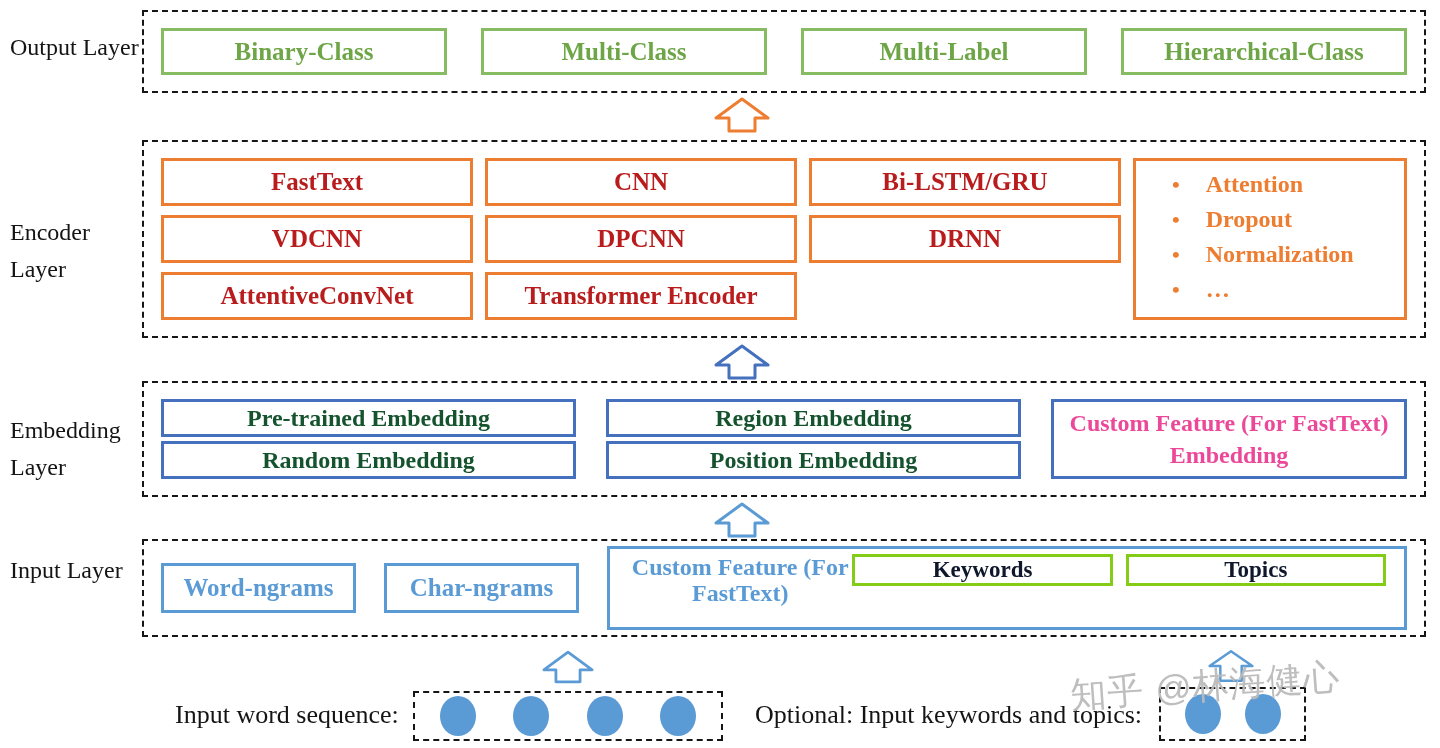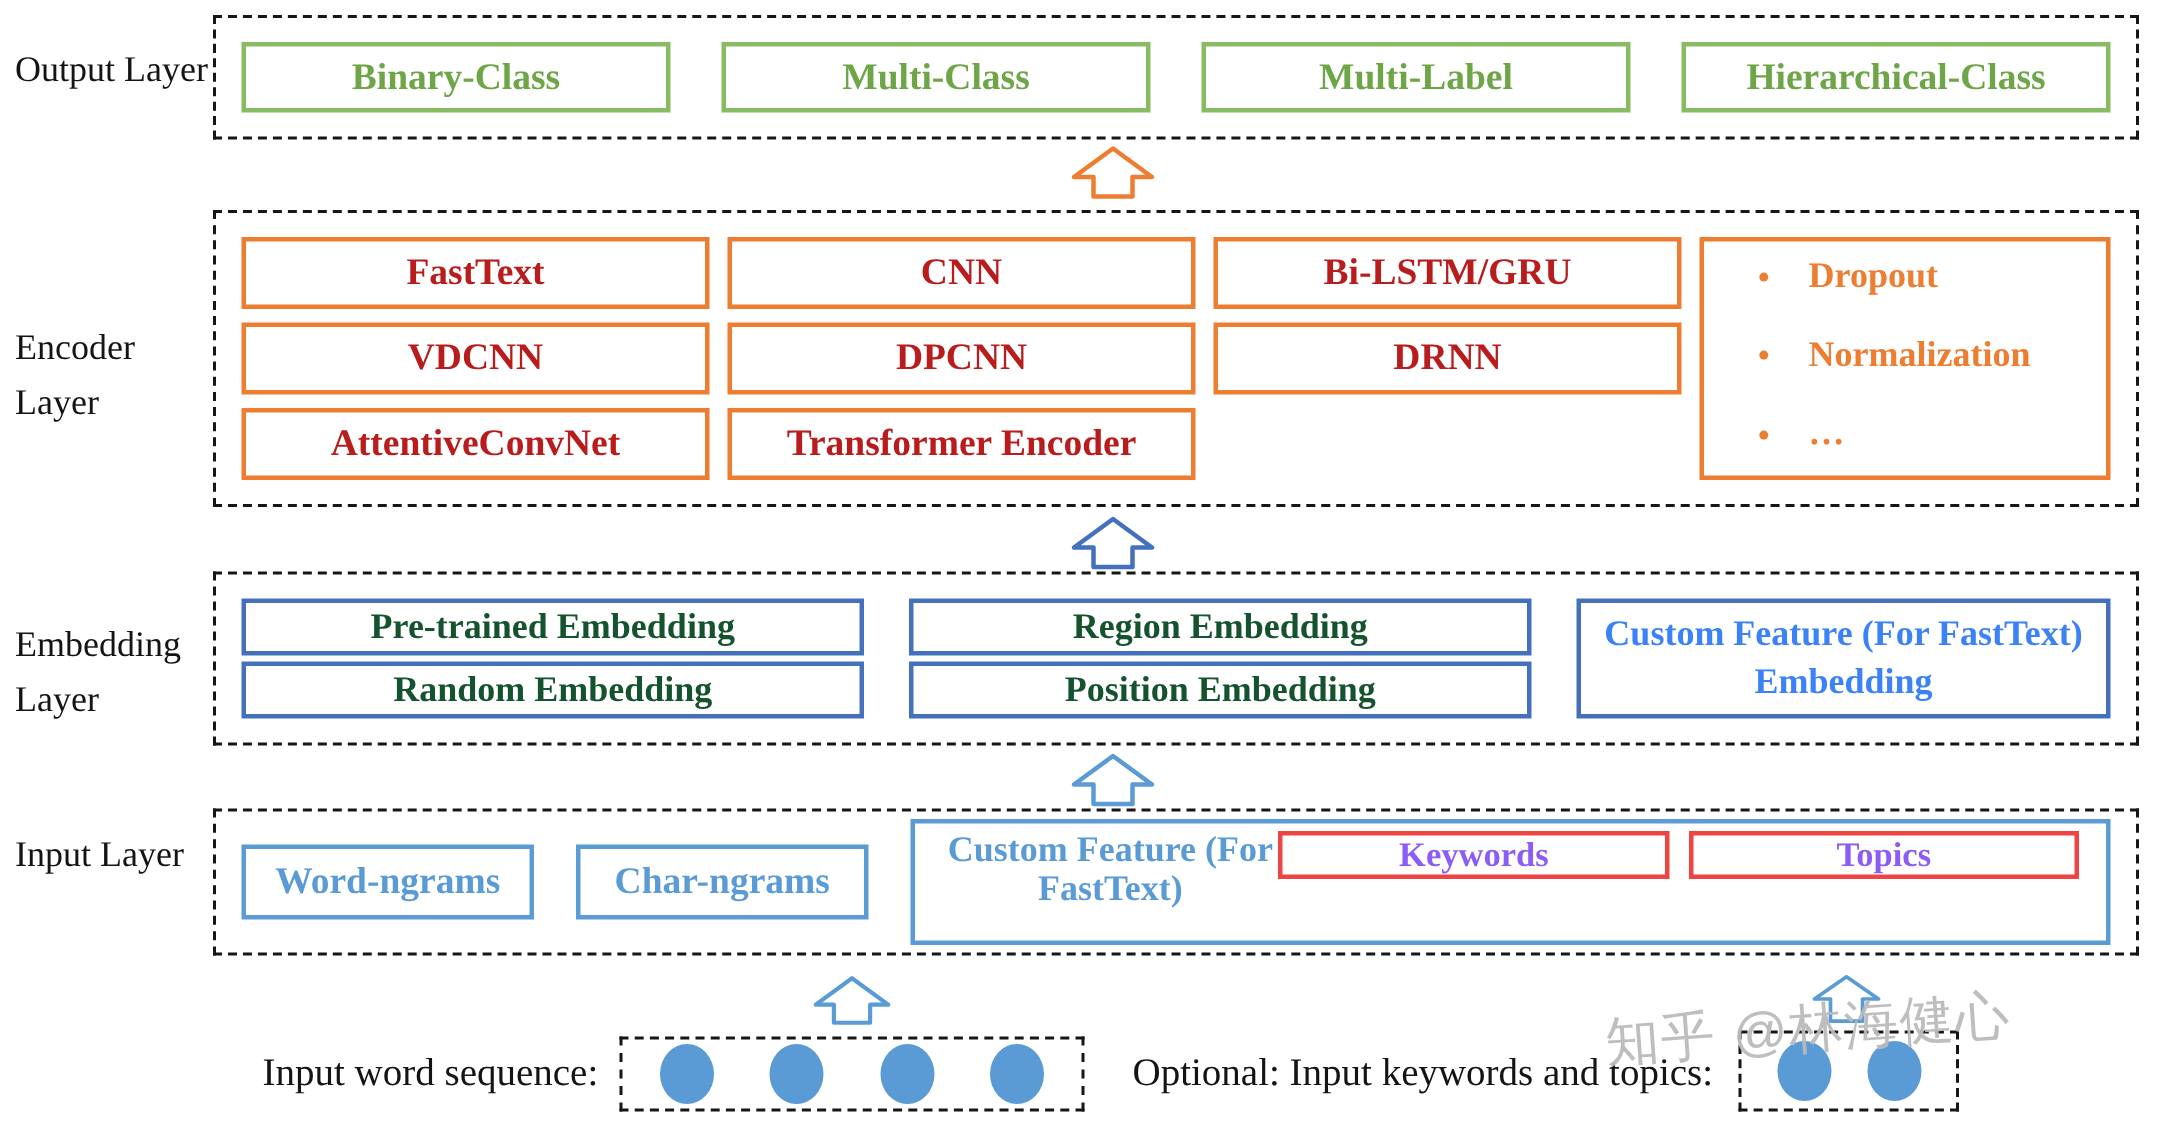--- a/index.html
+++ b/index.html
@@ -31,32 +31,32 @@
   .extras-box { grid-column:4; grid-row:1 / 4; border:3px solid #ED7D31;
     display:flex; flex-direction:column; justify-content:space-between; padding:10px 6px 14px 36px; }
   .extra-item { display:flex; align-items:center; color:#ED7D31; font-weight:bold; font-size:24px; }
   .extra-item::before { content:"•"; font-size:22px; margin-right:26px; }
 
   
   .embedding-container { position:absolute; top:381px; left:0; width:100%; height:116px;
     display:flex; gap:30px; padding:16px 17px; }
   .embed-col { width:415px; display:flex; flex-direction:column; justify-content:space-between; }
   .blue-box { height:38px; border:3px solid #4470BE; color:#14532d; font-size:24px; }
-  .embed-custom { flex:1; border:3px solid #4470BE; color:#3b82f6; font-size:24px; font-weight:bold;
+  .embed-custom { flex:1; border:3px solid #4470BE; color:#ec4899; font-size:24px; font-weight:bold;
     display:flex; align-items:center; justify-content:center; text-align:center; line-height:1.35; padding:0 8px; }
 
   
   .input-container { position:absolute; top:539px; left:0; width:100%; height:98px;
     display:flex; align-items:center; gap:28px; padding:0 17px; }
   .lblue-box { flex:none; width:195px; height:50px; border:3px solid #5B9BD5; color:#5B9BD5; font-size:25px; }
   .input-custom { flex:1; height:84px; border:3px solid #5B9BD5; background:#fff;
     display:flex; flex-direction:row; justify-content:space-between; padding:5px 18px 9px; }
   .input-custom-title { color:#5B9BD5; font-weight:bold; font-size:24px; text-align:center; line-height:1.1; }
   .input-custom-row { display:flex; gap:13px; width:100%; }
-  .sub-box { flex:1; height:32px; border:3px solid #ef4444; color:#8b5cf6; font-size:23px; }
+  .sub-box { flex:1; height:32px; border:3px solid #84cc16; color:#0f172a; font-size:23px; }
 
   
   .arrow { position:absolute; }
 
   
   .caption { position:absolute; font-size:26px; color:#141414; white-space:nowrap; }
   #caption-left  { left:175px; top:700px; }
   #caption-right { left:755px; top:700px; }
   .dots-box { position:absolute; display:flex; align-items:center; background:#fff; }
   #dots-left  { left:413px; top:691px; width:310px; height:50px; justify-content:space-between; padding:0 25px; }
@@ -83,20 +83,23 @@
     <div class="box green-box">Multi-Label</div>
     <div class="box green-box">Hierarchical-Class</div>
   </div>
 
   <svg class="arrow" style="left:572px; top:97px;" width="56" height="36" viewBox="0 0 56 36">
     <path d="M28 2 L54 21 H41 V34 H15 V21 H2 Z" fill="#ffffff" stroke="#ED7D31" stroke-width="3" stroke-linejoin="round"></path>
   </svg>
 
   <div class="dashed encoder-container">
     <div class="extras-box">
+      <div class="extra-item">
+          <span>Attention</span>
+        </div>
       <div class="extra-item">
           <span>Dropout</span>
         </div>
       <div class="extra-item">
           <span>Normalization</span>
         </div>
       <div class="extra-item">
           <span>…</span>
         </div>
     </div>

